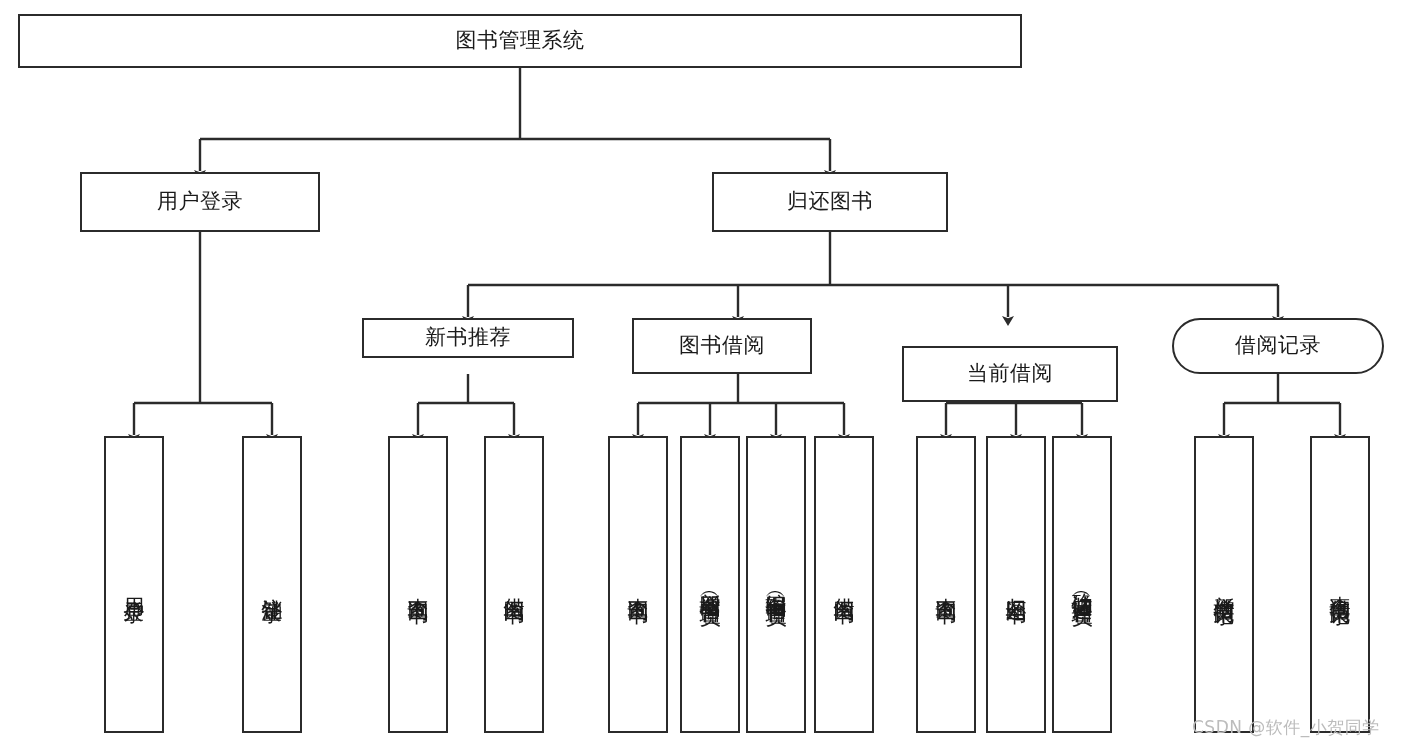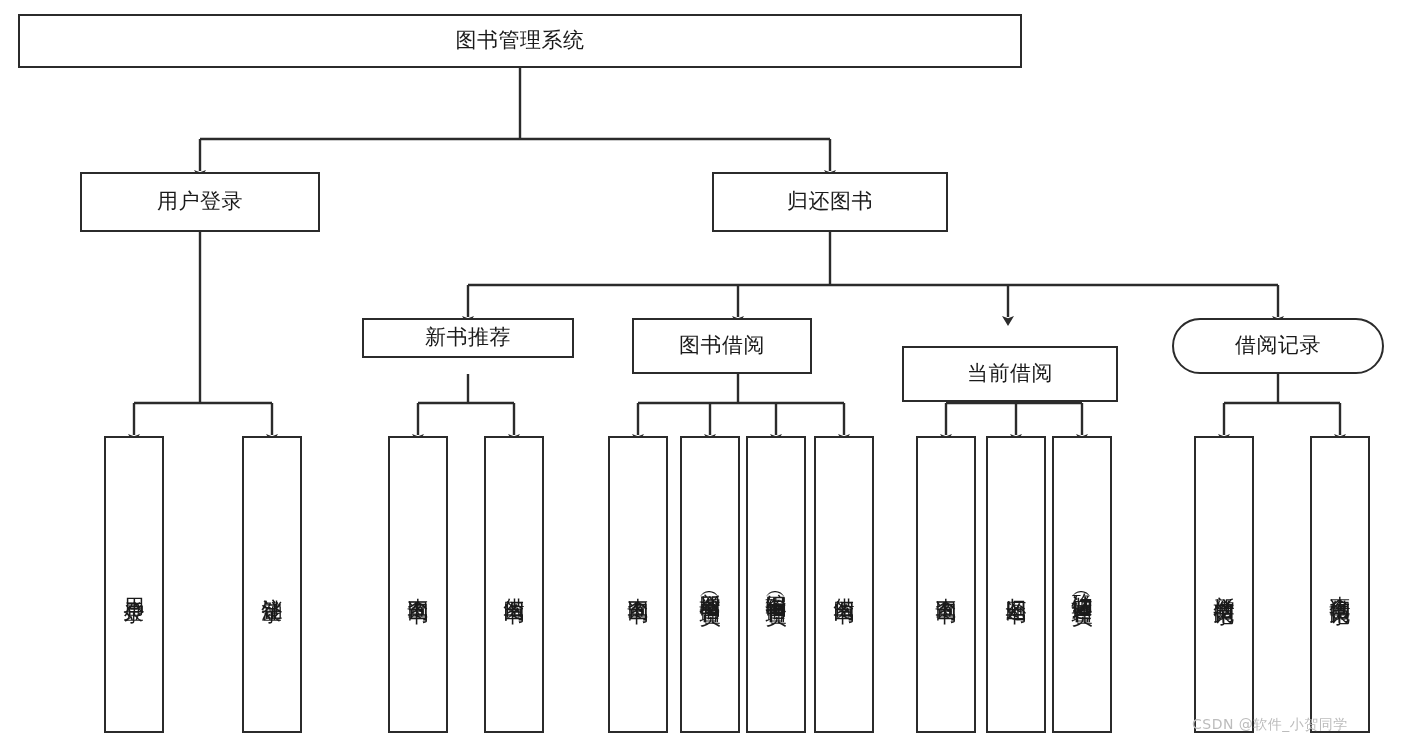--- a/index.html
+++ b/index.html
@@ -51,21 +51,21 @@
     letter-spacing: 2px;
     padding: 4px 0;
   }
   .node.vert .vlabel {
     writing-mode: vertical-rl;
     text-orientation: upright;
     white-space: nowrap;
   }
   .watermark {
     position: absolute;
-    font-size: 14px;
+    font-size: 17px;
     color: #bcbcbc;
     white-space: nowrap;
     letter-spacing: 0.5px;
     user-select: none;
   }
 </style>
 </head>
 <body>
 
 <div id="canvas">

